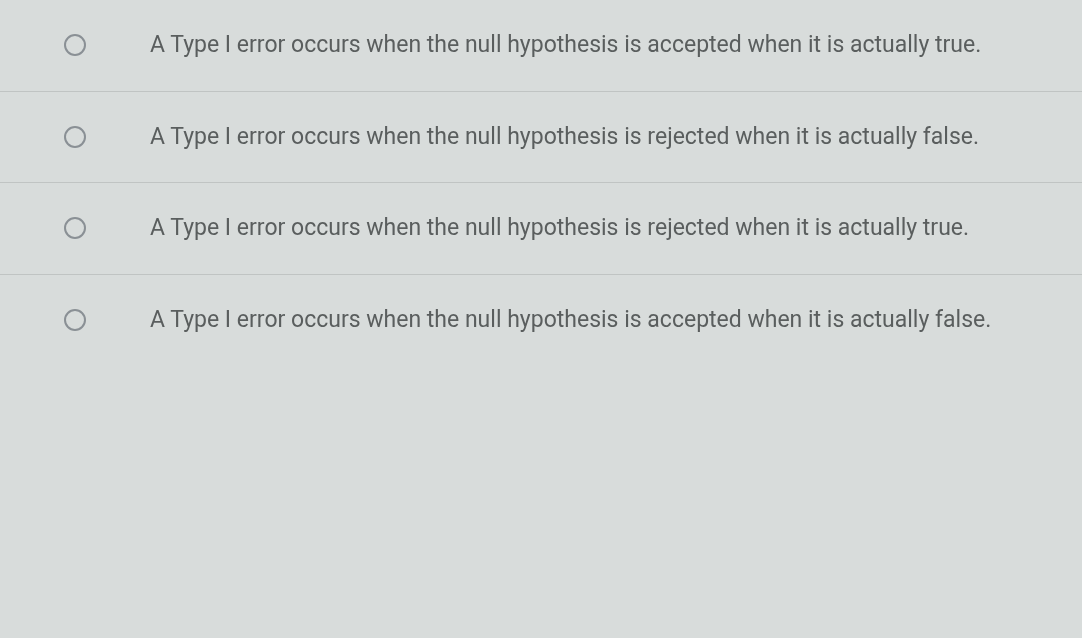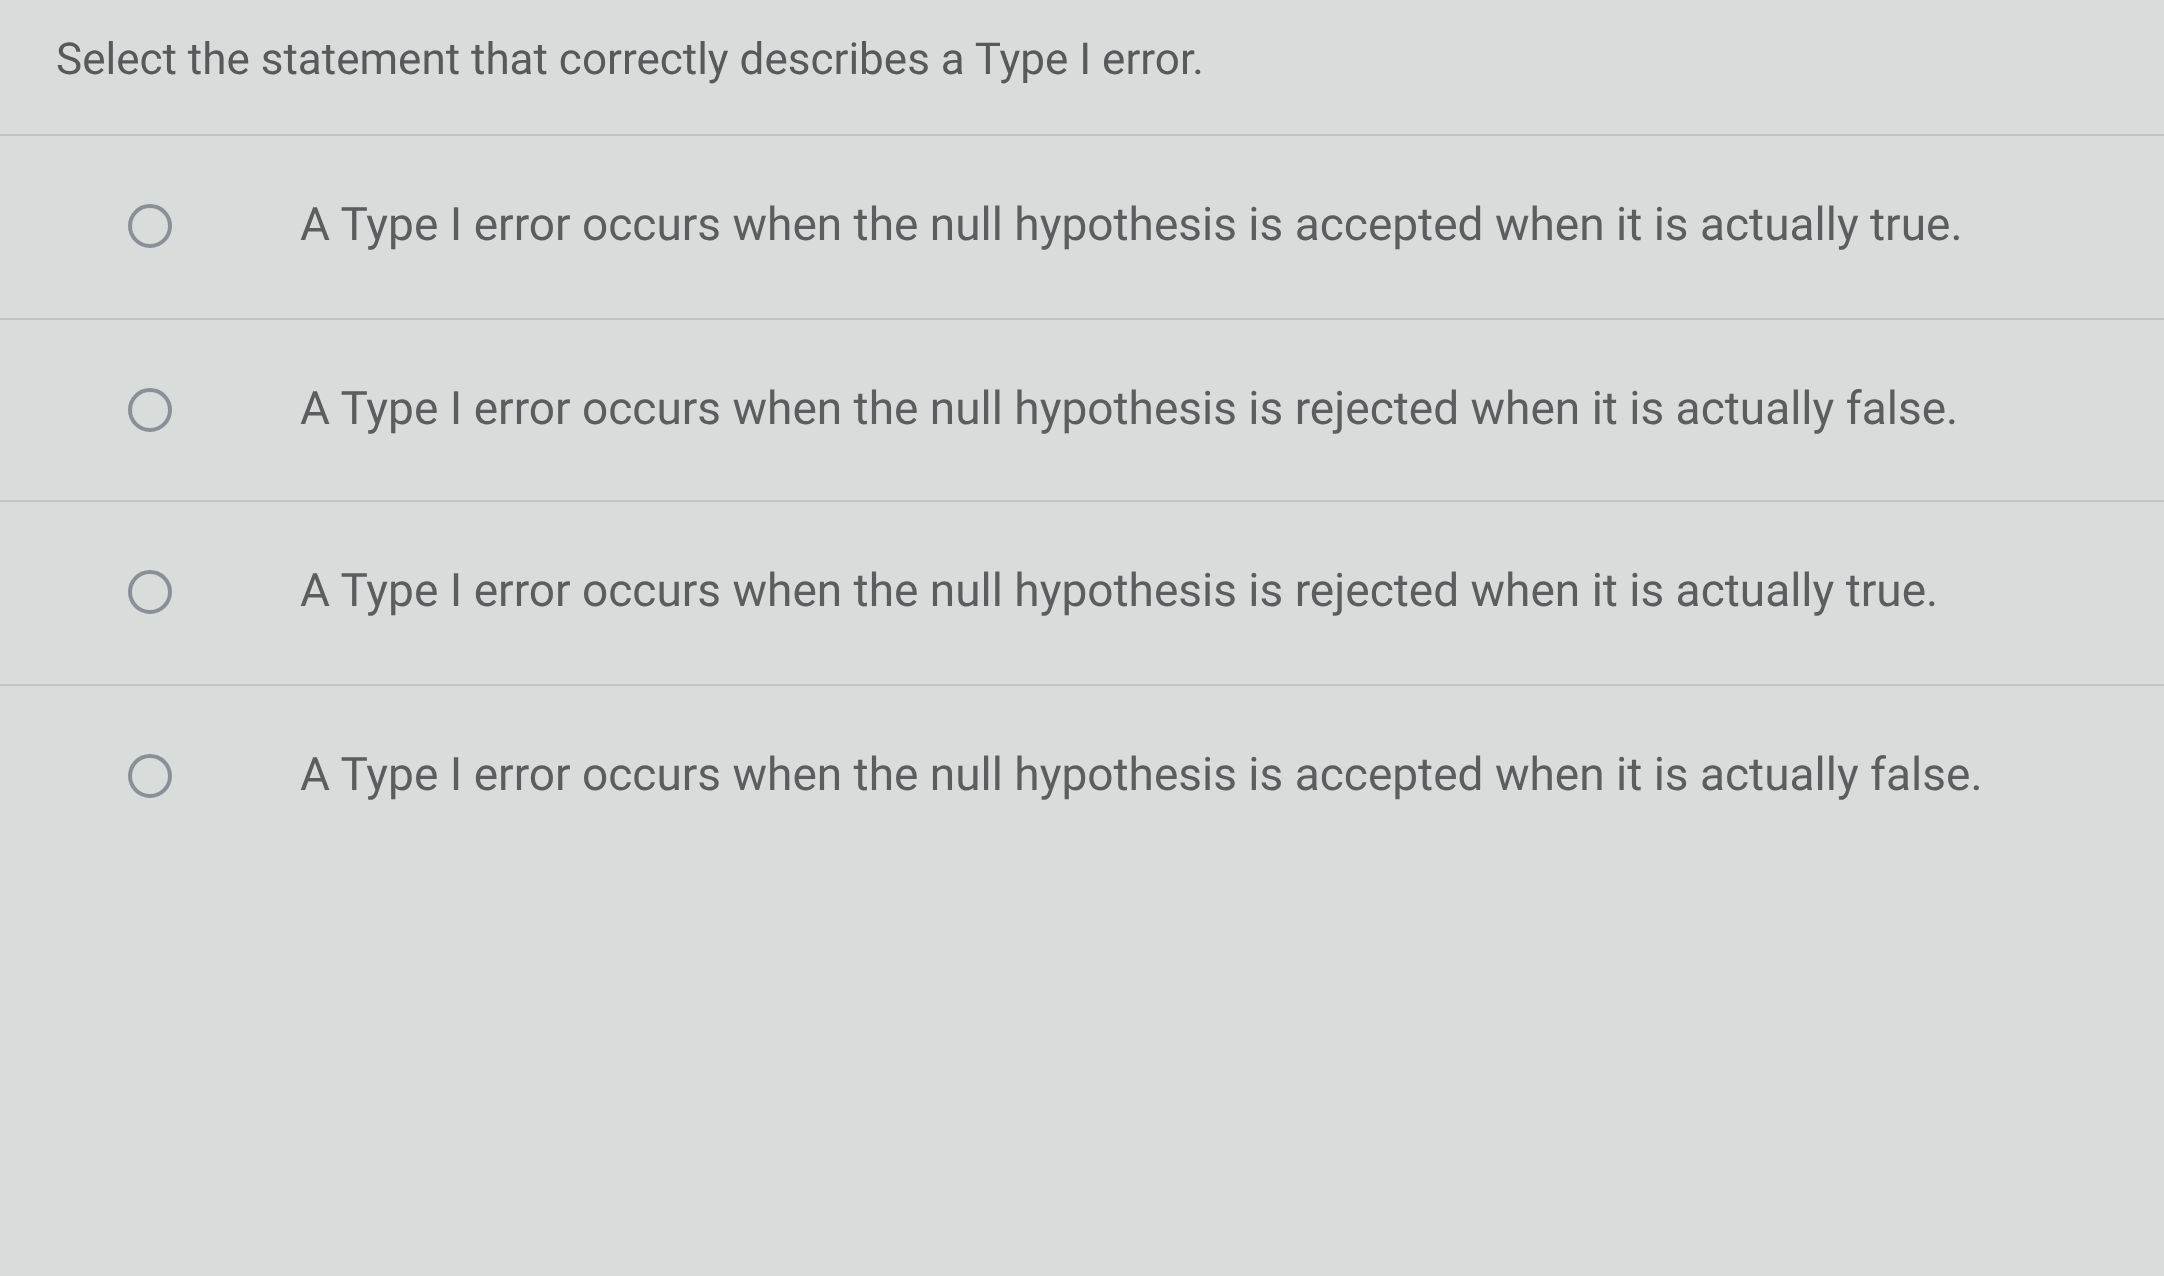--- a/index.html
+++ b/index.html
@@ -54,21 +54,20 @@
     color: #5a5e5e;
     line-height: 1.5;
     padding-right: 20px;
     font-weight: 400;
   }
 </style>
 </head>
 <body>
 
 <div class="container">
-  <div class="question-header">Select the statement that correctly describes a Type I error.</div>
 
   <div class="option-row">
     <div class="radio-cell">
       <div class="radio-circle"></div>
     </div>
     <div class="option-text">A Type I error occurs when the null hypothesis is accepted when it is actually true.</div>
   </div>
 
   <div class="option-row">
     <div class="radio-cell">

